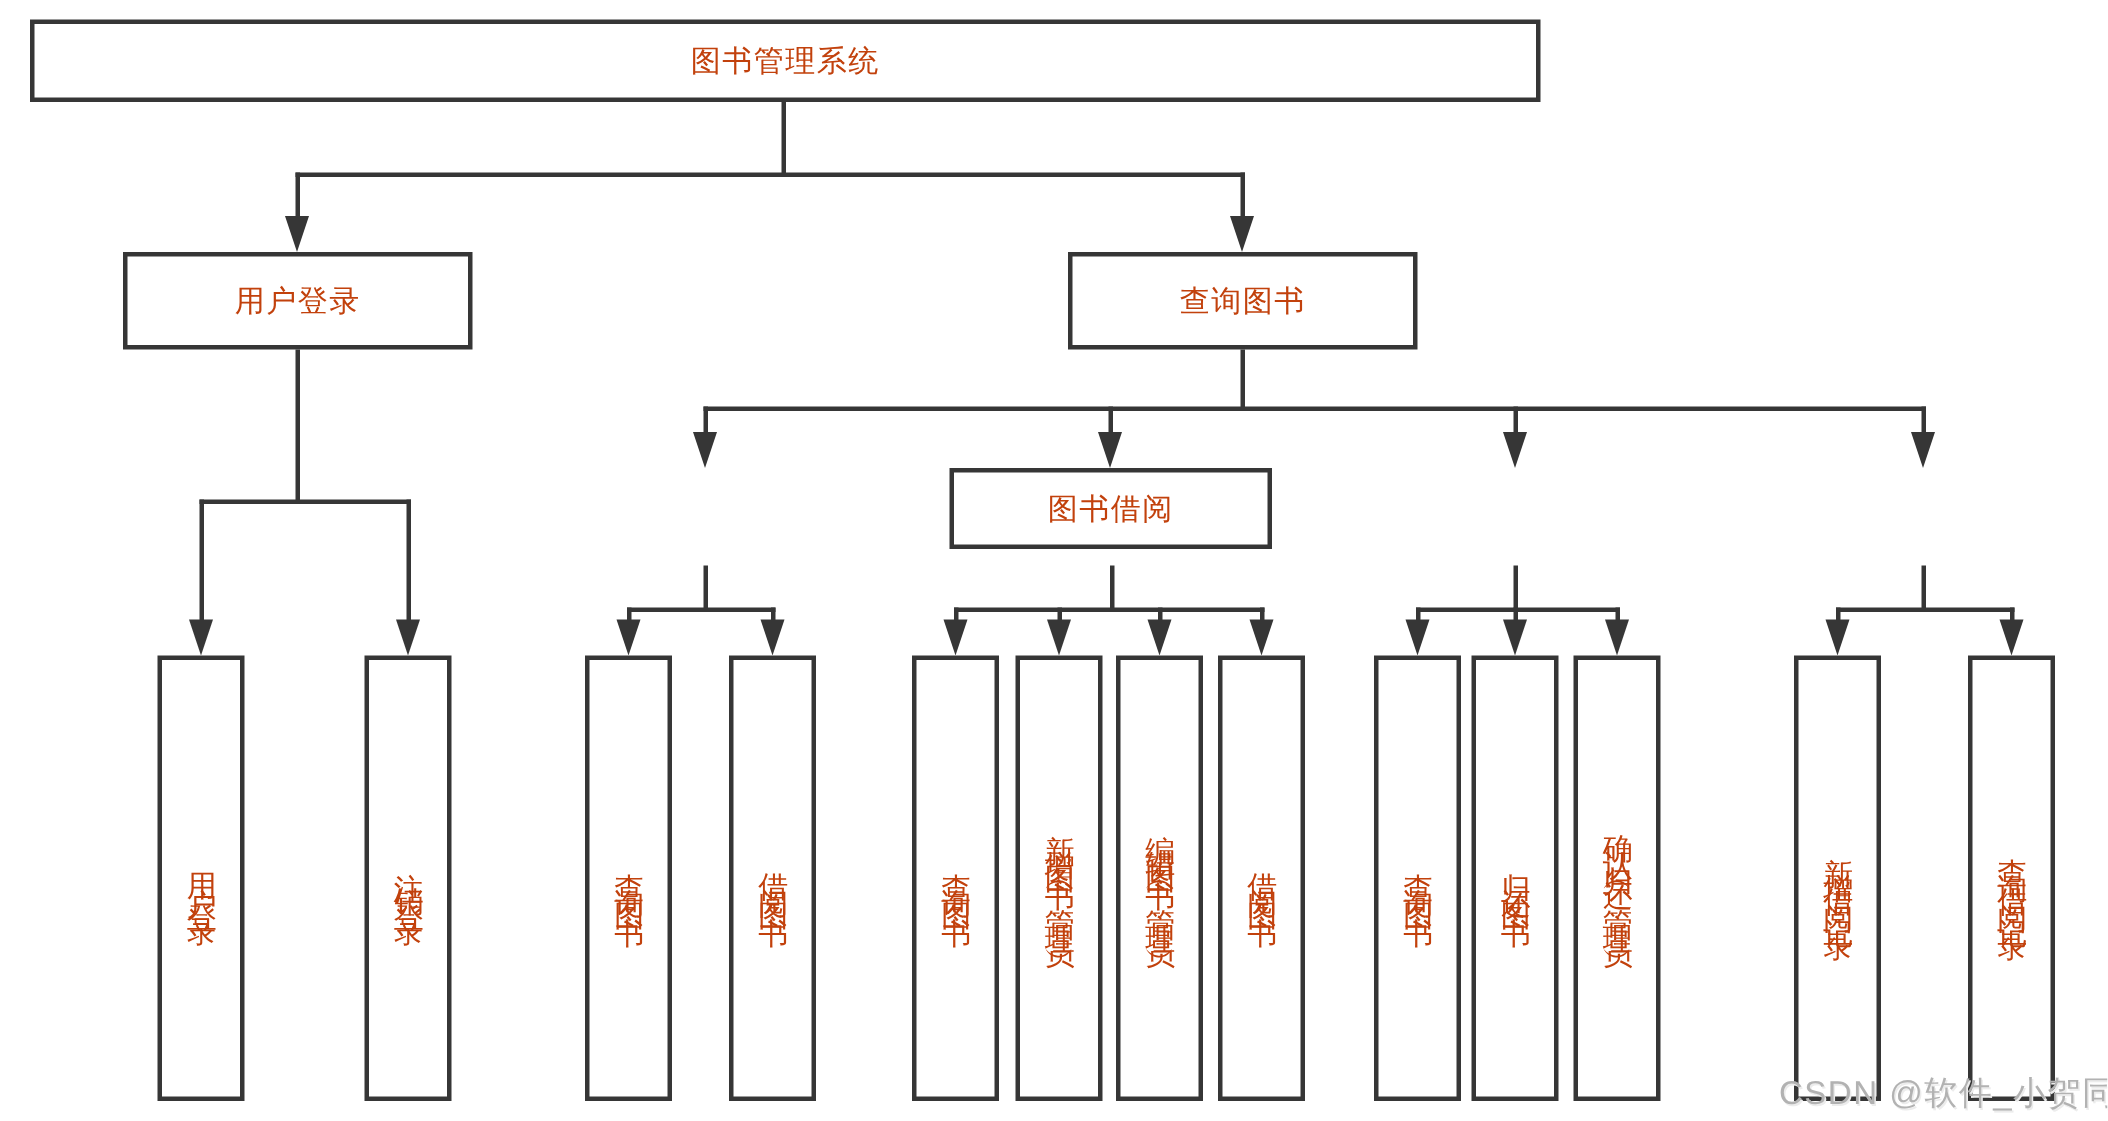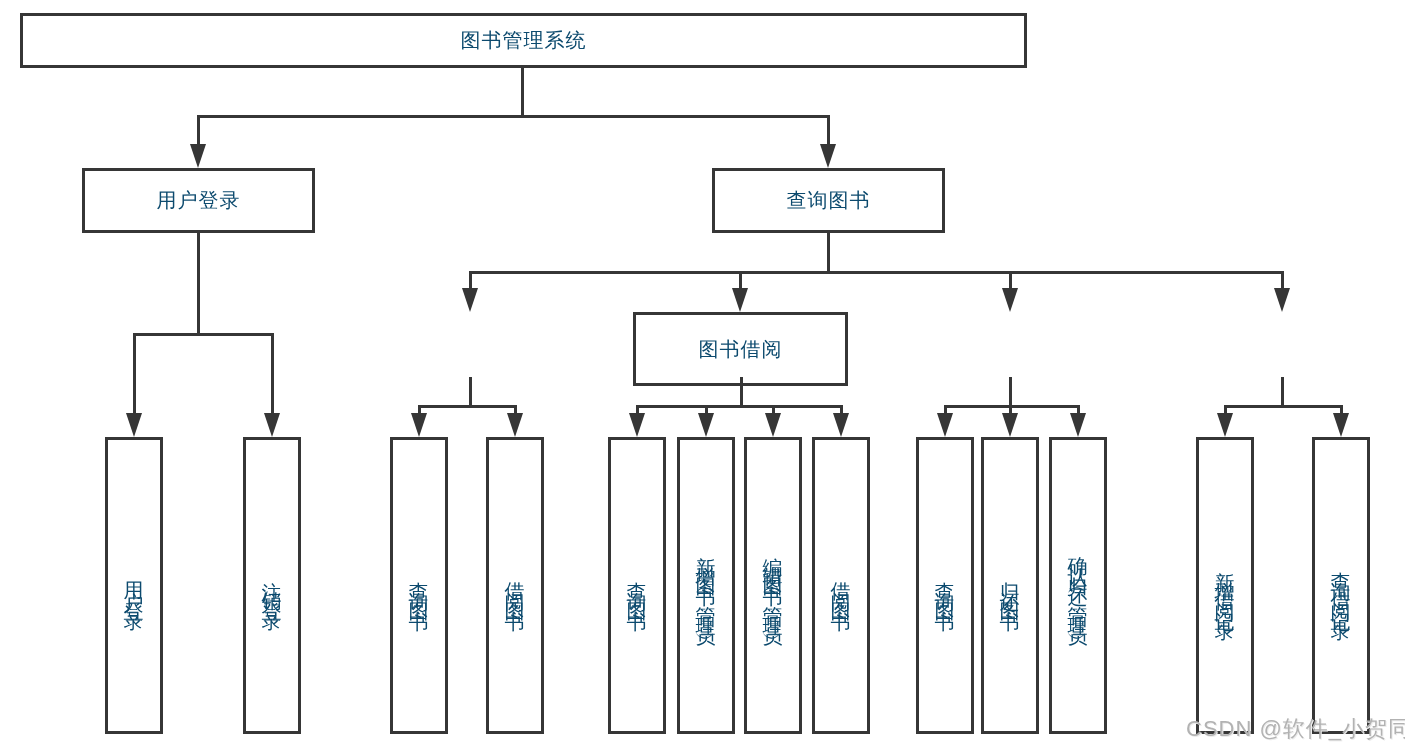--- a/index.html
+++ b/index.html
@@ -12,21 +12,21 @@
     overflow: hidden;
   }
   .node {
     position: absolute;
     box-sizing: border-box;
     background: #ffffff;
     border: 3px solid #363636;
     display: flex;
     align-items: center;
     justify-content: center;
-    color: #0c4a6e;
+    color: #c2410c;
     font-size: 20px;
     letter-spacing: 1px;
   }
   .vnode {
     writing-mode: vertical-rl;
     text-orientation: mixed;
     letter-spacing: 10px;
     font-size: 20px;
     line-height: 1;
   }
@@ -87,21 +87,21 @@
   <div class="hline" style="left:469px; top:271px; width:815px;"></div>
   <div class="vline" style="left:469px; top:271px; height:19px;"></div>
   <div class="arw" style="left:462px; top:288px;"></div>
   <div class="vline" style="left:739px; top:271px; height:19px;"></div>
   <div class="arw" style="left:732px; top:288px;"></div>
   <div class="vline" style="left:1009px; top:271px; height:19px;"></div>
   <div class="arw" style="left:1002px; top:288px;"></div>
   <div class="vline" style="left:1281px; top:271px; height:19px;"></div>
   <div class="arw" style="left:1274px; top:288px;"></div>
 
-  <div class="node" style="left:633px; top:312px; width:215px; height:74px;">图书借阅</div>
+  <div class="node" style="left:633px; top:312px; width:215px; height:54px;">图书借阅</div>
 
   <div class="vline" style="left:469px; top:377px; height:30px;"></div>
   <div class="hline" style="left:418px; top:405px; width:99px;"></div>
   <div class="vline" style="left:418px; top:405px; height:10px;"></div>
   <div class="arw" style="left:411px; top:413px;"></div>
   <div class="vline" style="left:514px; top:405px; height:10px;"></div>
   <div class="arw" style="left:507px; top:413px;"></div>
 
   <div class="vline" style="left:740px; top:377px; height:30px;"></div>
   <div class="hline" style="left:636px; top:405px; width:207px;"></div>

